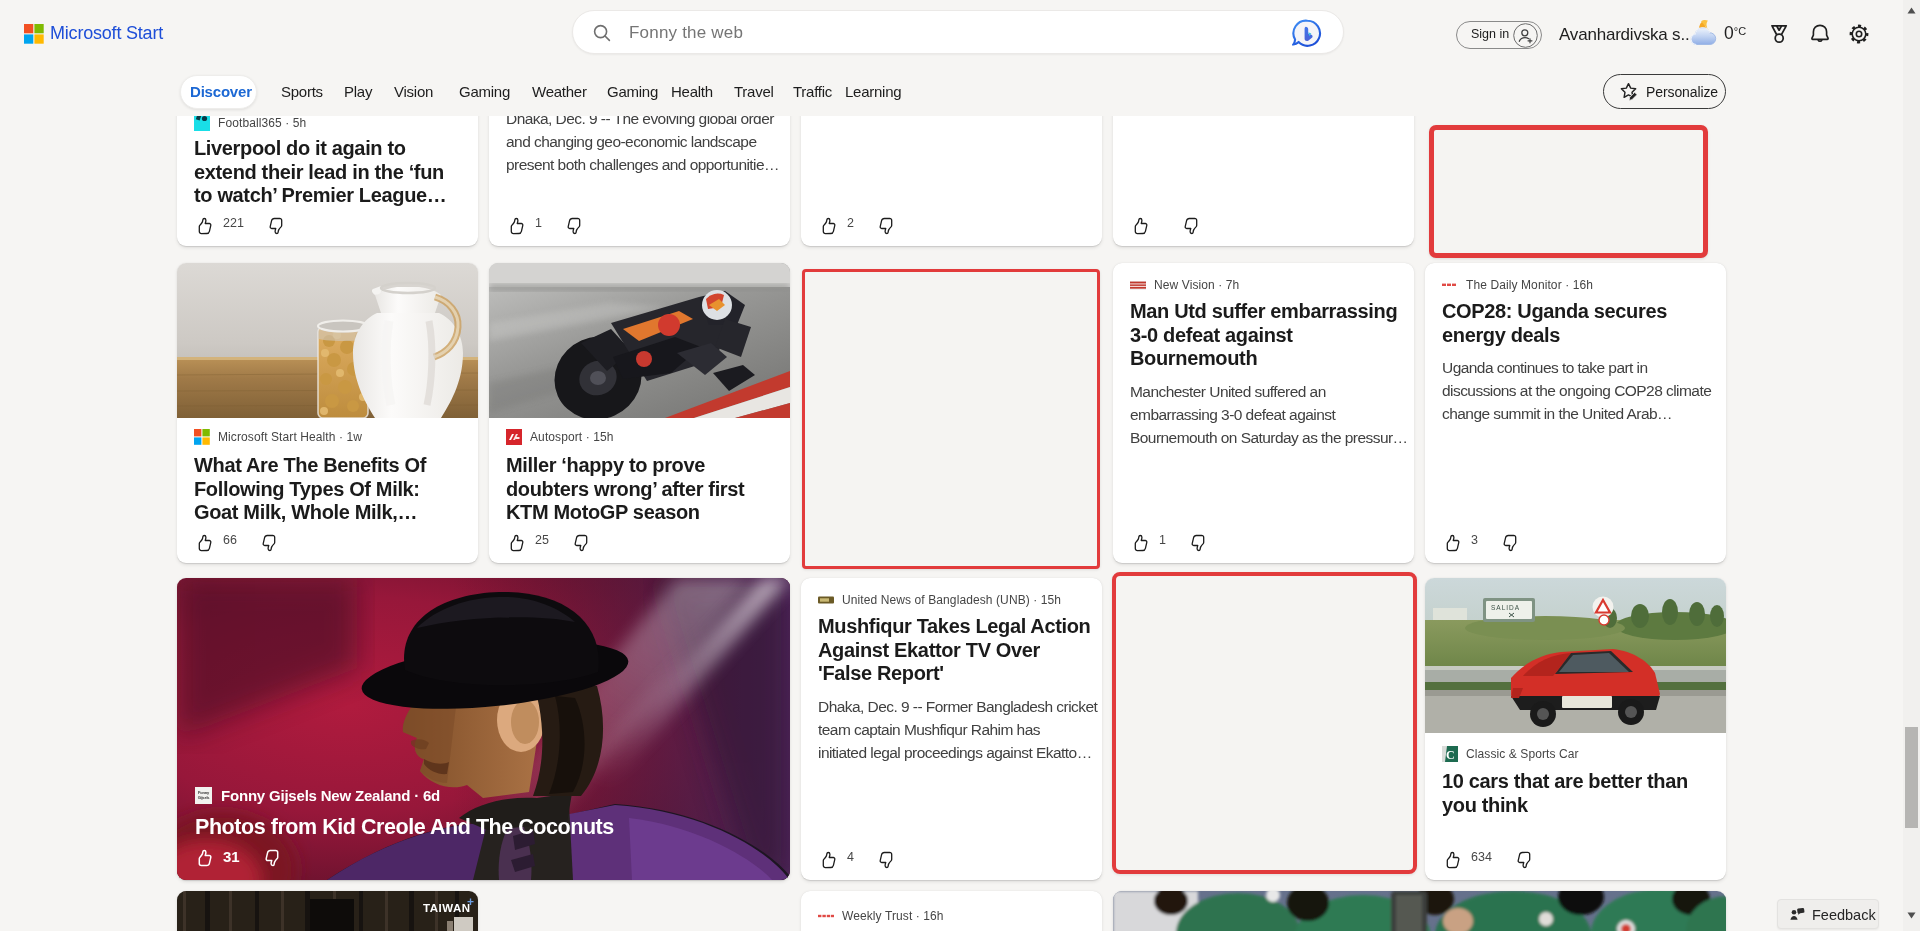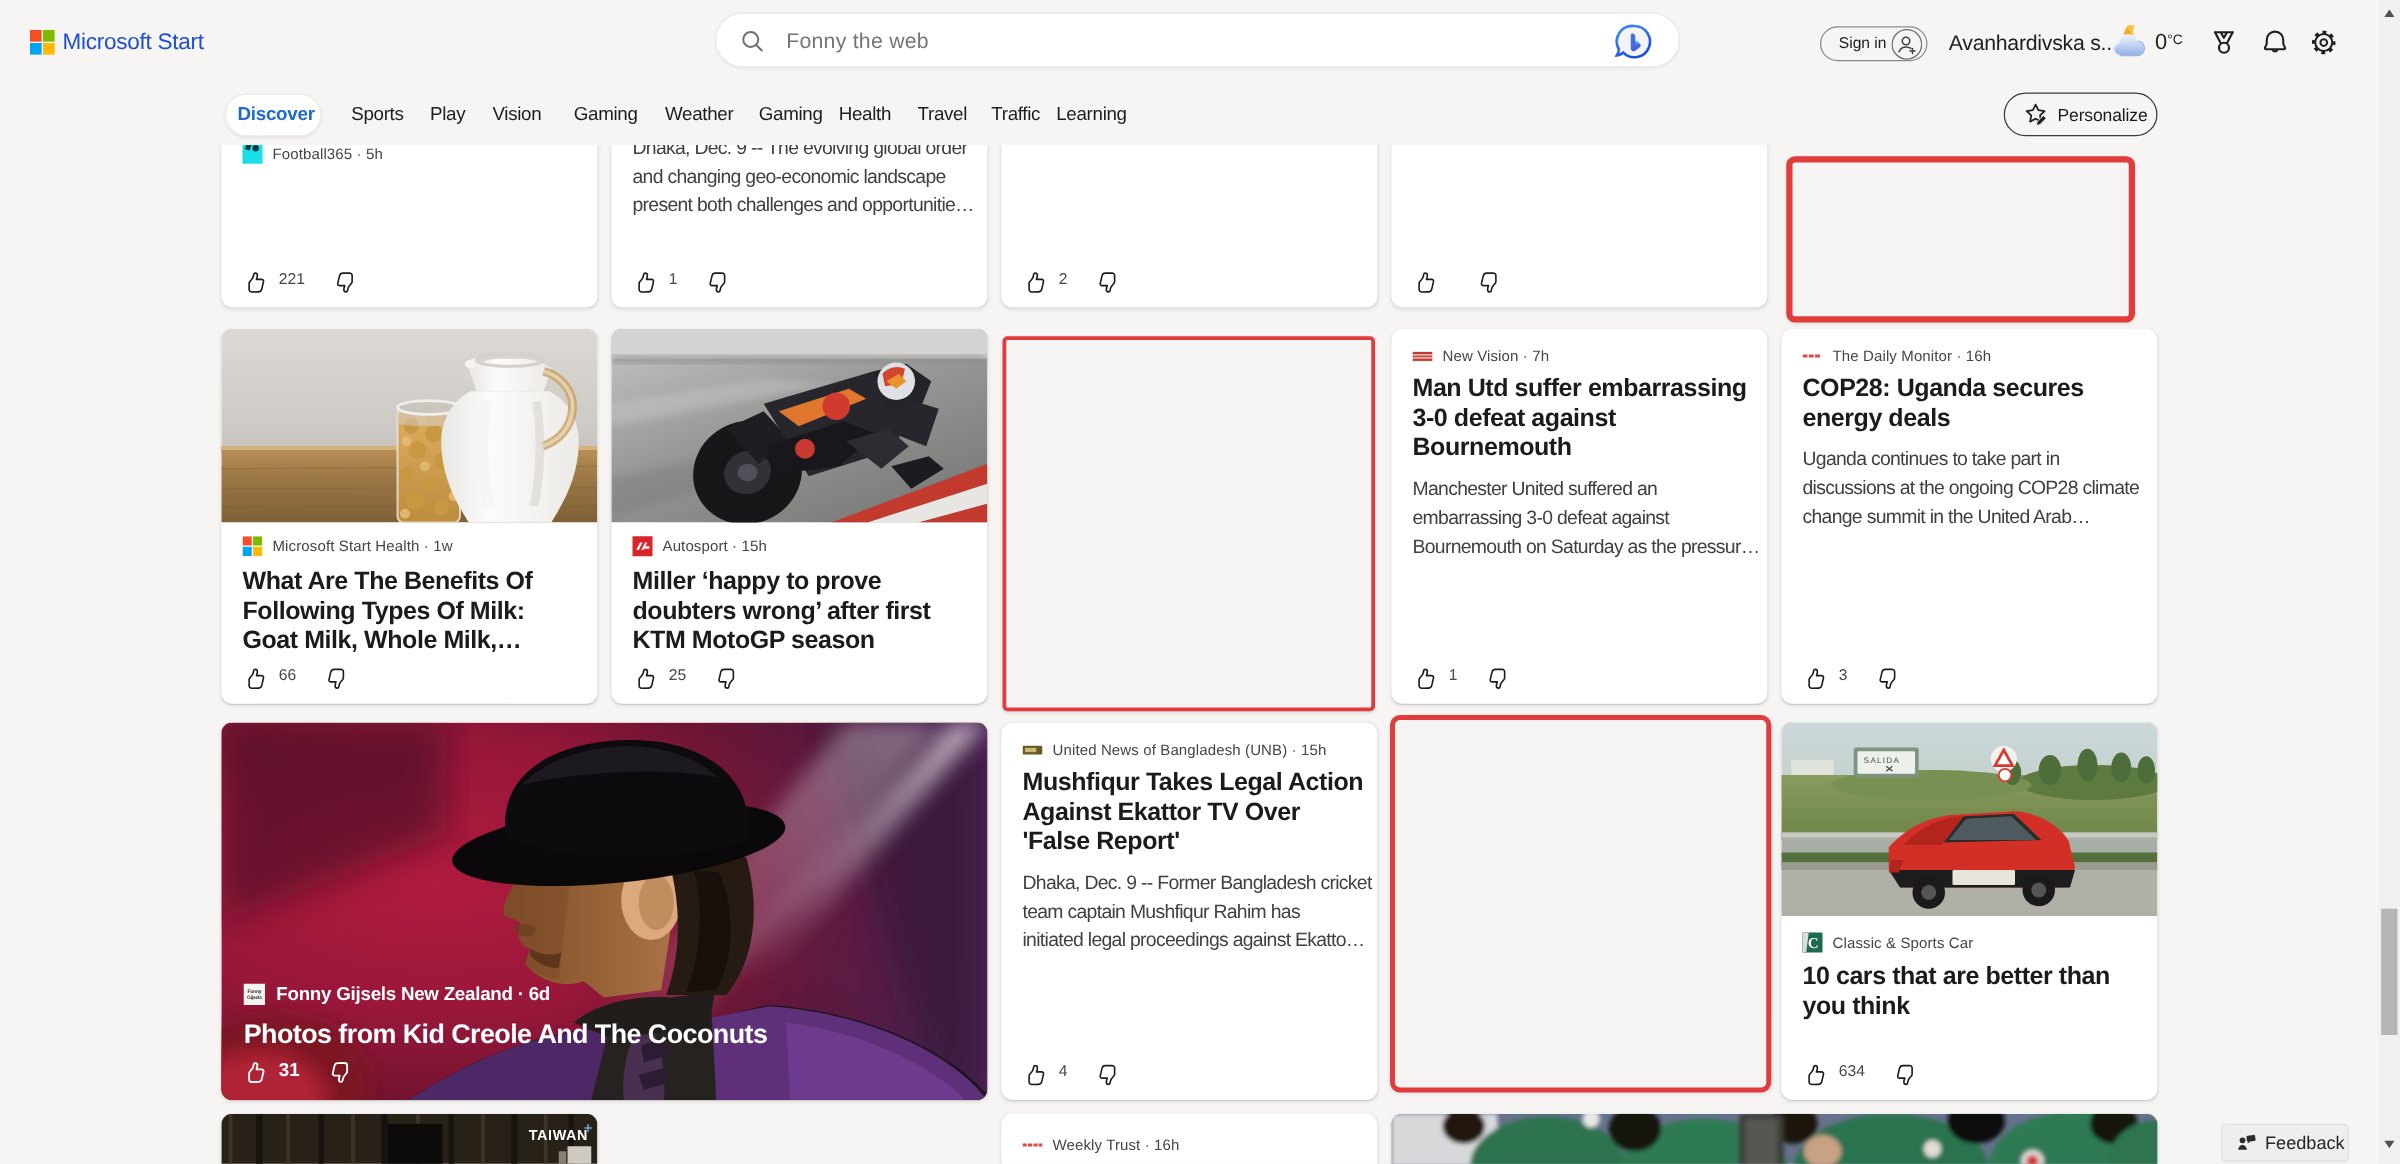--- a/index.html
+++ b/index.html
@@ -24,20 +24,21 @@
 </defs>
   </svg>
 
 <div id="cards">
 
 <div class="card" style="left:177px;top:-53px;width:301px;height:299px">
   <div class="prov" style="top:168px"><span class="fav" style="background:#19dee7;overflow:hidden"><svg width="16" height="16">
             <rect x="3" y="-4" width="4" height="9" fill="#083a46" transform="rotate(18 5 1)"></rect>
             <circle cx="10.5" cy="3.5" r="2.6" fill="#083a46"></circle>
           </svg></span>Football365 · 5h</div>
+  <div class="hl" style="top:190px">Liverpool do it again to<br>extend their lead in the ‘fun<br>to watch’ Premier League…</div>
   <div class="lk">
         <svg class="up" width="20" height="20" viewBox="0 0 20 20">
           <path d="M6.4 17.6c-1.2 0-2.1-.9-2.1-2v-4.8c0-.5.2-1 .5-1.4.8-.9 2-2.3 2.5-3.3.3-.6.5-1.6.6-2.4.1-.7.7-1.2 1.3-1.2 1 0 1.7.8 1.7 1.7 0 1-.3 2.3-.7 3.3h4.1c1 0 1.7.9 1.5 1.8l-1.4 6c-.3 1.3-1.4 2.2-2.7 2.2z" fill="none" stroke="#1c1c1c" stroke-width="1.3" stroke-linejoin="round"></path>
         </svg>
         <span class="cnt">221</span>
         <svg class="dn" width="20" height="20" viewBox="0 0 20 20">
           <path d="M6.4 17.6c-1.2 0-2.1-.9-2.1-2v-4.8c0-.5.2-1 .5-1.4.8-.9 2-2.3 2.5-3.3.3-.6.5-1.6.6-2.4.1-.7.7-1.2 1.3-1.2 1 0 1.7.8 1.7 1.7 0 1-.3 2.3-.7 3.3h4.1c1 0 1.7.9 1.5 1.8l-1.4 6c-.3 1.3-1.4 2.2-2.7 2.2z" fill="none" stroke="#1c1c1c" stroke-width="1.3" stroke-linejoin="round" transform="rotate(180 10 10)"></path>
         </svg>
       </div>
 </div>

